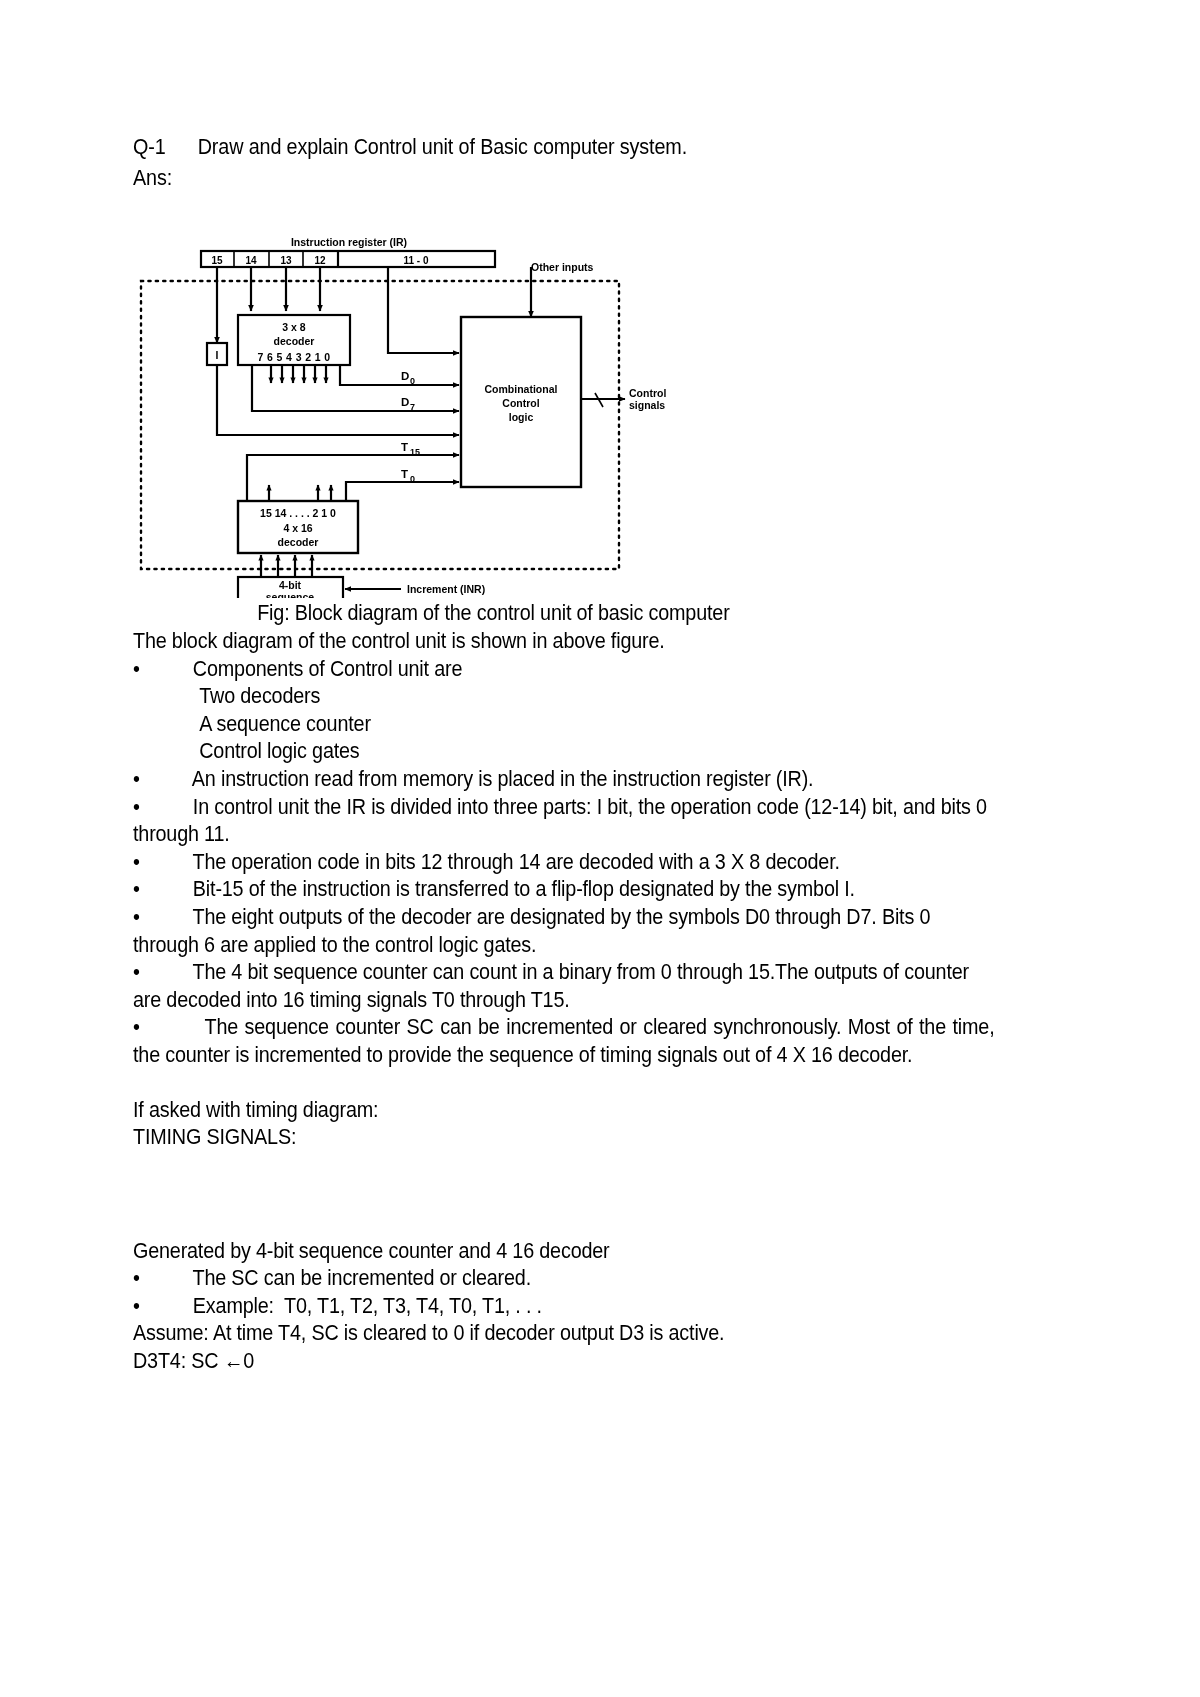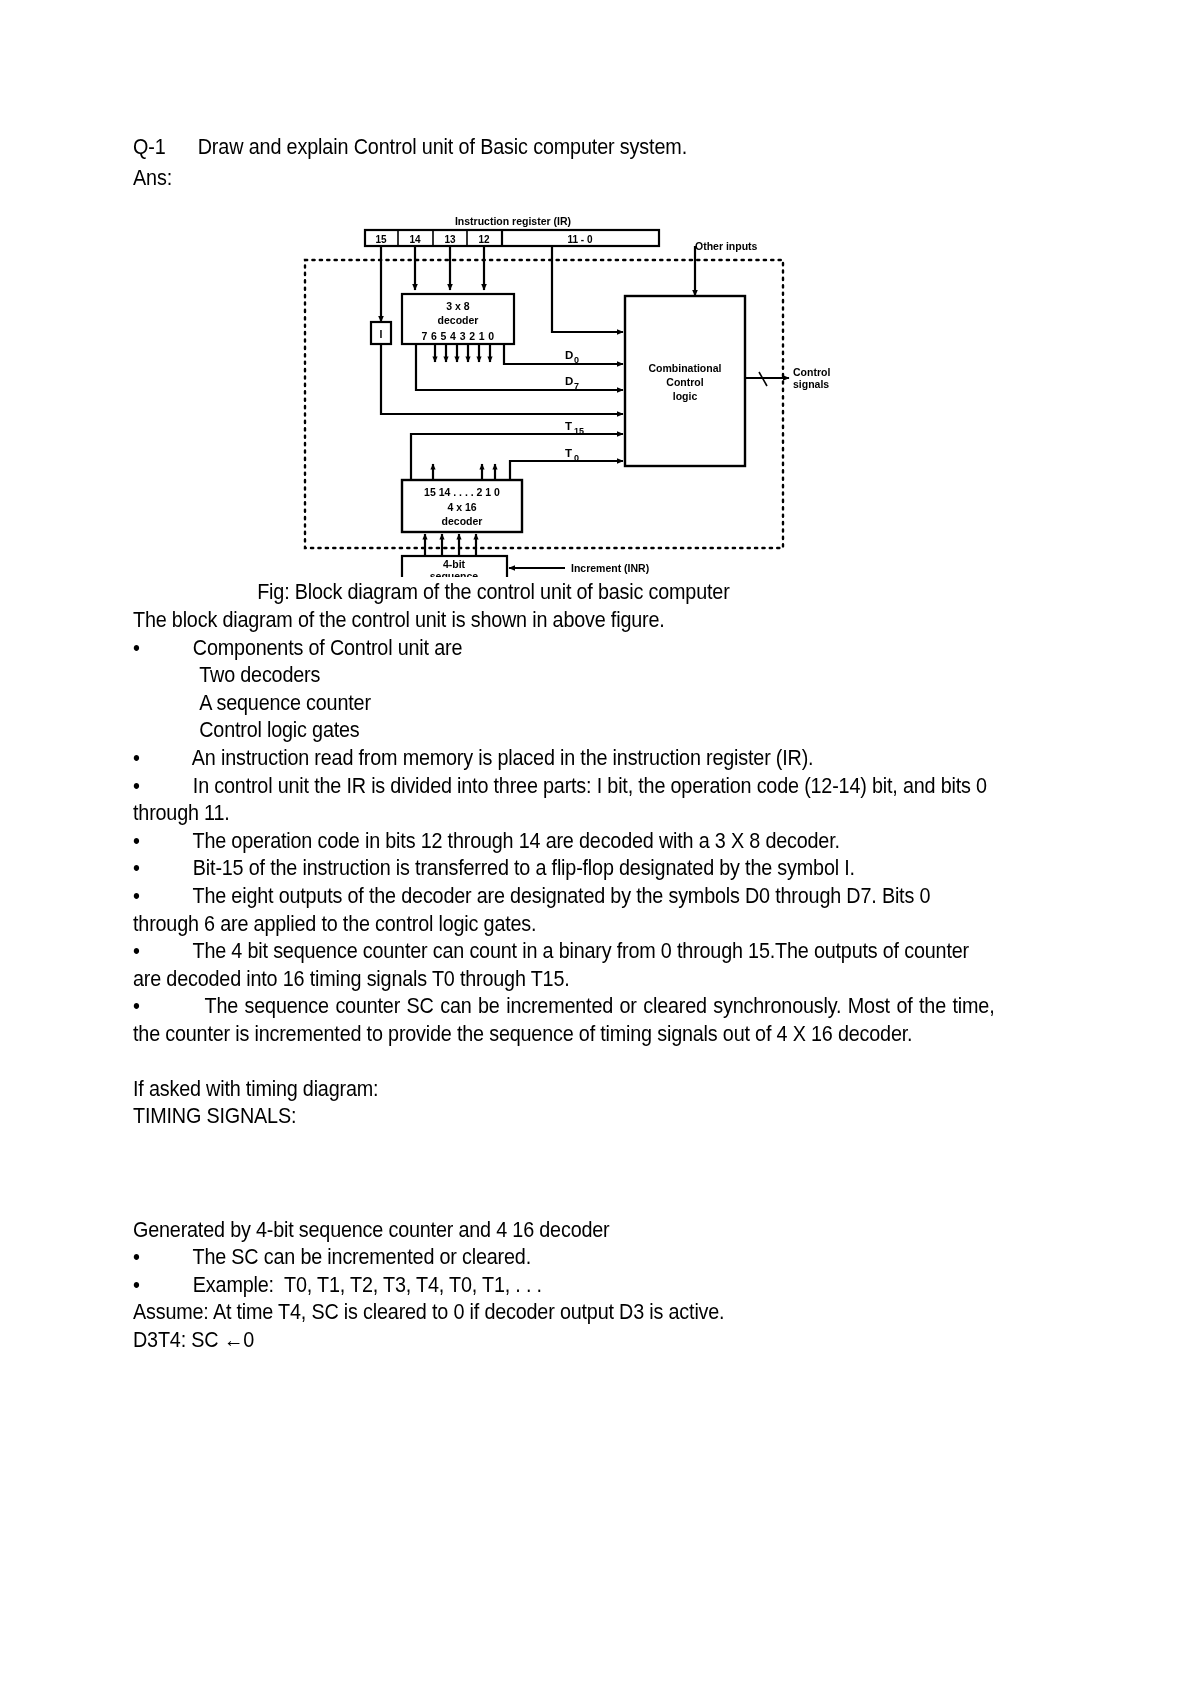--- a/index.html
+++ b/index.html
@@ -72,22 +72,22 @@
     letter-spacing: -0.2px;
     transform: scaleX(0.92);
     transform-origin: left top;
   }
   .spacer-lg { height: 27px; }
   .spacer-xl { height: 86px; }
   
   .figure-wrap {
     width: 100%;
     display: flex;
-    justify-content: center;
-    margin-top: 18px;
+    justify-content: flex-start;
+    margin-top: 39px;
     margin-bottom: 0px;
   }
   svg.fig { display: block; }
   svg.fig text {
     font-family: "Liberation Sans", sans-serif;
     font-weight: bold;
     fill: #000;
   }
 </style>
 </head>

